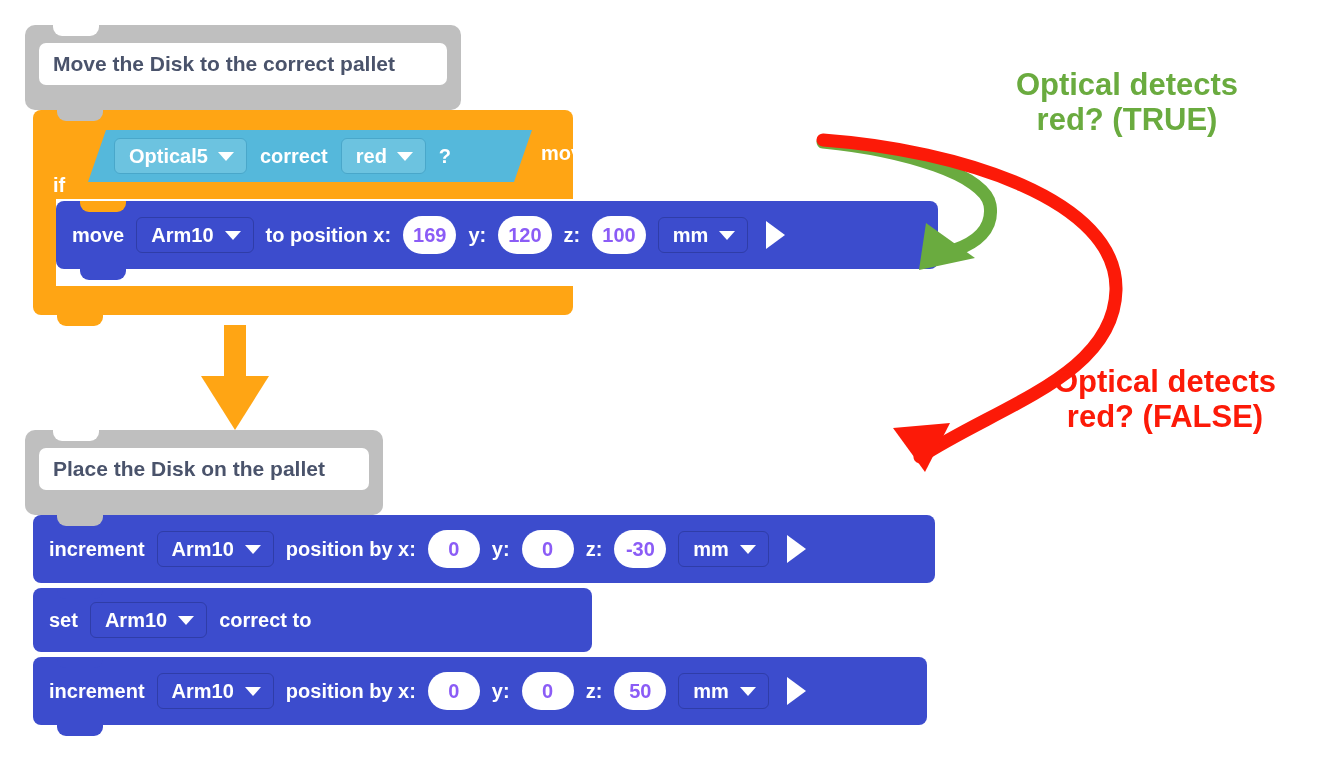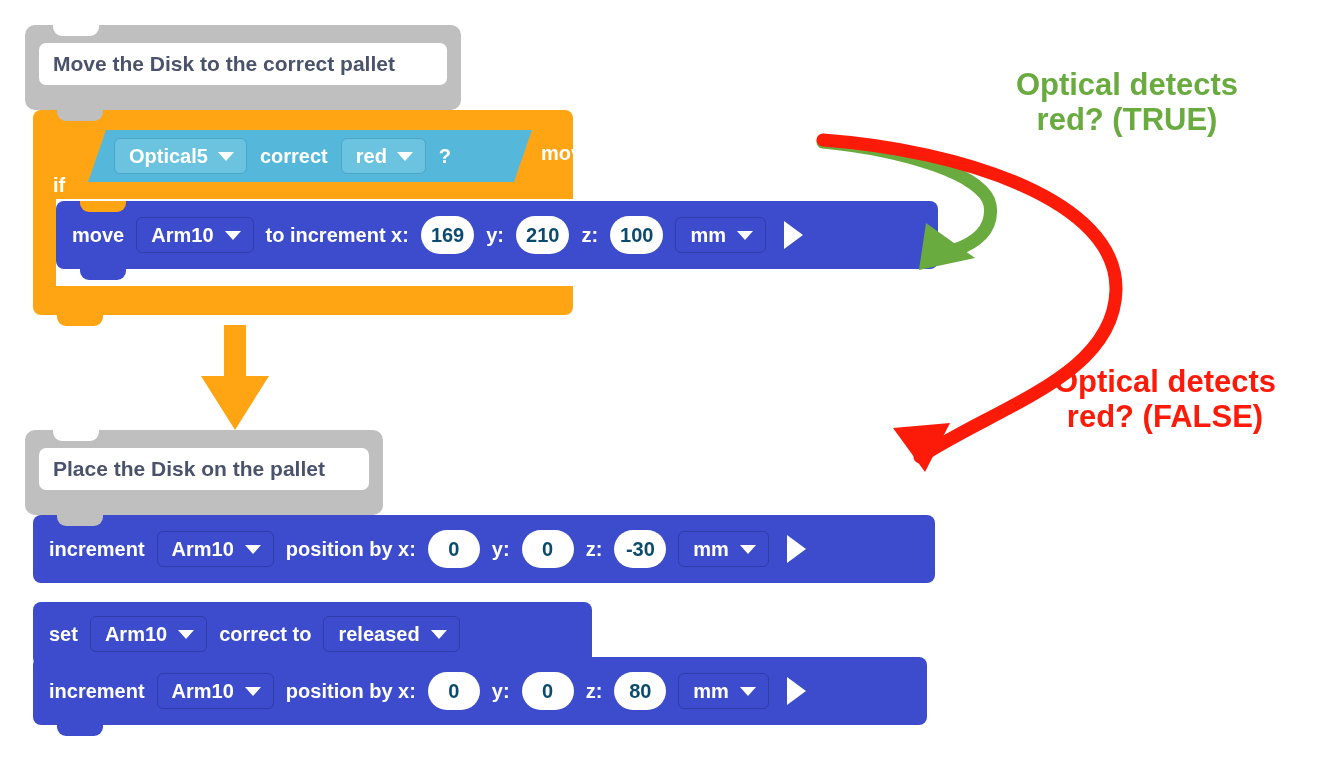--- a/index.html
+++ b/index.html
@@ -91,21 +91,21 @@
   }
   .dd-blue{
     background:#3c4ccd;border:1.5px solid #2f3da8;border-radius:6px;
     padding:7px 12px 7px 14px;
     display:flex;align-items:center;gap:11px;
   }
   .oval{
     background:#ffffff;border-radius:999px;
     min-width:52px;height:38px;
     display:flex;align-items:center;justify-content:center;
-    color:#0c4a6e;font-weight:bold;font-size:20px;
+    color:#8b5cf6;font-weight:bold;font-size:20px;
     padding:0 10px;box-sizing:border-box;
   }
   .caret{
     width:0;height:0;border-left:8px solid transparent;border-right:8px solid transparent;
     border-top:9px solid #ffffff;
   }
   .play{
     width:0;height:0;border-top:14px solid transparent;border-bottom:14px solid transparent;
     border-left:19px solid #ffffff;
   }
@@ -158,24 +158,24 @@
   </div>
 
   <div class="blk stack" style="left:56px;top:201px;width:850px;height:68px;">
     <div class="topnotch" style="background:#ffa514;"></div>
     <div class="botnotch"></div>
     <span class="lbl">move</span>
     <div class="dd-blue">
       <span class="lbl">Arm10</span>
       <span class="caret"></span>
     </div>
-    <span class="lbl">to increment x:</span>
+    <span class="lbl">to position x:</span>
     <div class="oval">169</div>
     <span class="lbl">y:</span>
-    <div class="oval">210</div>
+    <div class="oval">120</div>
     <span class="lbl">z:</span>
     <div class="oval">100</div>
     <div class="dd-blue">
       <span class="lbl">mm</span>
       <span class="caret"></span>
     </div>
     <span class="play" style="margin-left:6px;"></span>
   </div>
 
   <div class="blk comment" style="left:25px;top:430px;width:358px;height:85px;">
@@ -201,48 +201,44 @@
     <div class="oval">0</div>
     <span class="lbl">z:</span>
     <div class="oval">-30</div>
     <div class="dd-blue">
       <span class="lbl">mm</span>
       <span class="caret"></span>
     </div>
     <span class="play" style="margin-left:6px;"></span>
   </div>
 
-  <div class="blk stack" style="left:33px;top:588px;width:527px;height:64px;margin-top:14px;">
+  <div class="blk stack" style="left:33px;top:588px;width:527px;height:64px;">
     <div class="topnotch" style="background:#3c4ccd;"></div>
     <span class="lbl">set</span>
     <div class="dd-blue">
       <span class="lbl">Arm10</span>
       <span class="caret"></span>
     </div>
     <span class="lbl">correct to</span>
-    <div class="dd-blue">
-      <span class="lbl">released</span>
-      <span class="caret"></span>
-    </div>
   </div>
 
   <div class="blk stack" style="left:33px;top:657px;width:862px;height:68px;">
     <div class="topnotch" style="background:#3c4ccd;"></div>
     <div class="botnotch"></div>
     <span class="lbl">increment</span>
     <div class="dd-blue">
       <span class="lbl">Arm10</span>
       <span class="caret"></span>
     </div>
     <span class="lbl">position by x:</span>
     <div class="oval">0</div>
     <span class="lbl">y:</span>
     <div class="oval">0</div>
     <span class="lbl">z:</span>
-    <div class="oval">80</div>
+    <div class="oval">50</div>
     <div class="dd-blue">
       <span class="lbl">mm</span>
       <span class="caret"></span>
     </div>
     <span class="play" style="margin-left:6px;"></span>
   </div>
 
   <svg class="svg-layer" viewBox="0 0 1330 774" xmlns="http://www.w3.org/2000/svg">
 
     <g>

